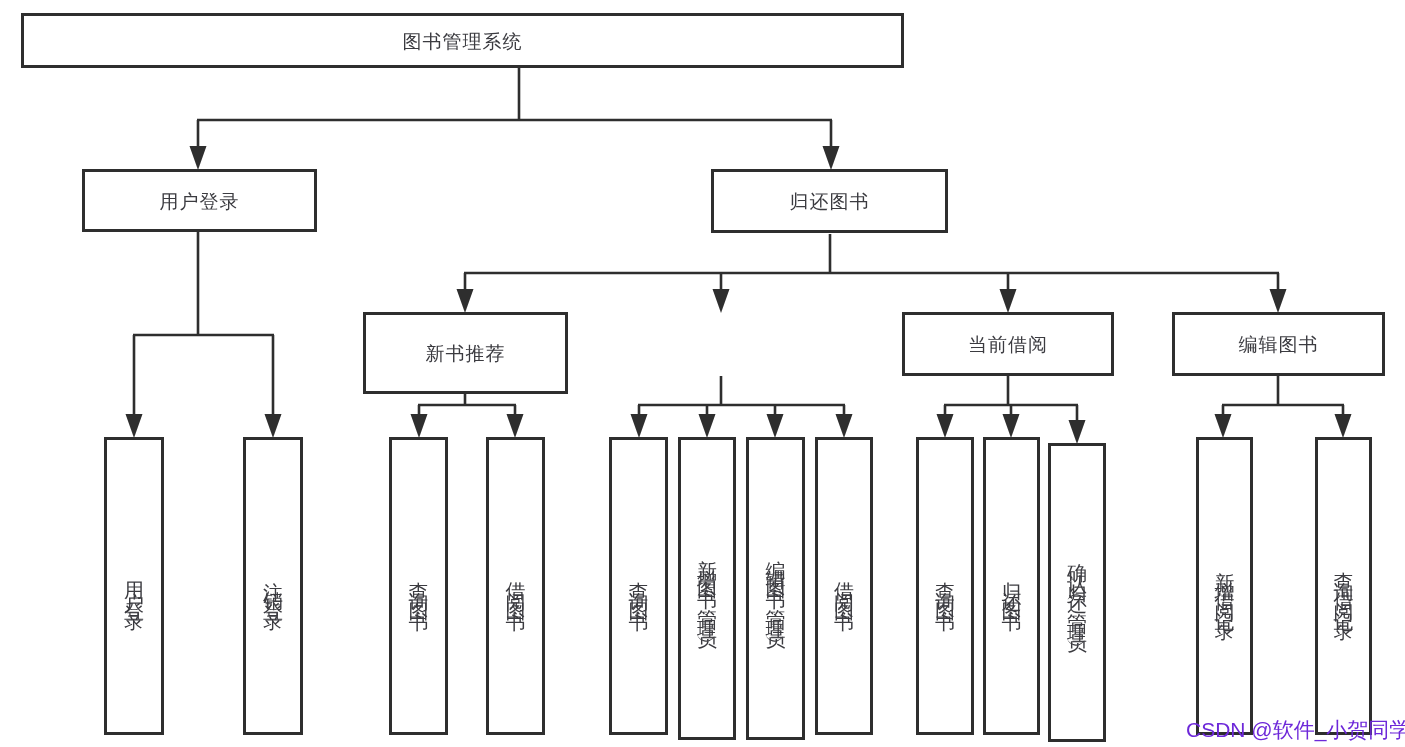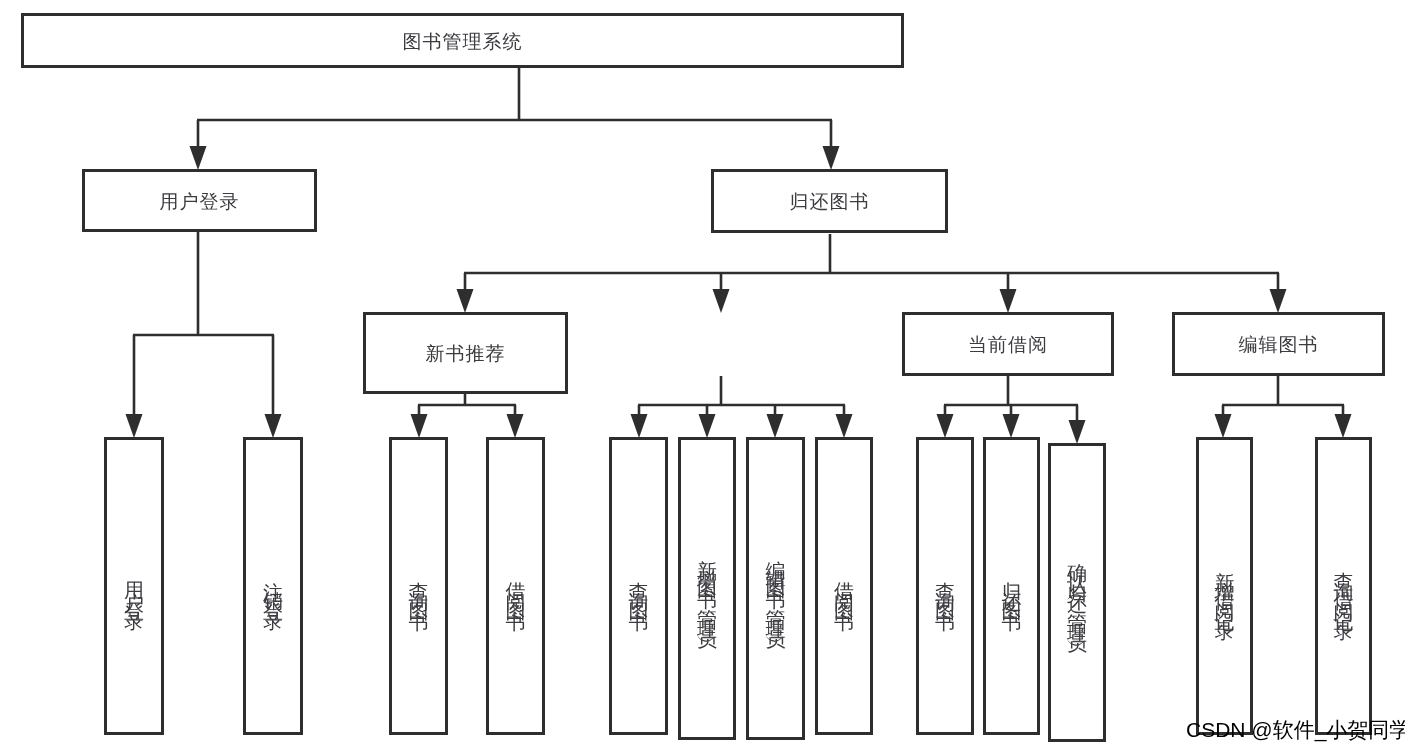--- a/index.html
+++ b/index.html
@@ -13,21 +13,21 @@
     display:flex;align-items:center;justify-content:center;
     color:#3b3b40;font-size:19px;letter-spacing:1px;white-space:nowrap;
   }
   .leaf span{
     writing-mode:vertical-rl;text-orientation:mixed;
     font-size:20px;letter-spacing:10px;line-height:1.05;
   }
   .hnode span{transform:translateY(1px);}
   #watermark{
     position:absolute;left:1186px;top:716px;width:214px;text-align:right;
-    color:#000000;font-size:21px;letter-spacing:0;white-space:nowrap;
+    color:#6d28d9;font-size:21px;letter-spacing:0;white-space:nowrap;
   }
 </style>
 </head>
 <body>
 
 <div id="canvas">
 
   <svg id="connectors" viewBox="0 0 1405 747" xmlns="http://www.w3.org/2000/svg">
     <g stroke="#2e2e2e" stroke-width="2.6" fill="none">
       <path d="M519 68 L519 120 M197 120 L832 120 M198 120 L198 152 M831 120 L831 152"></path>

